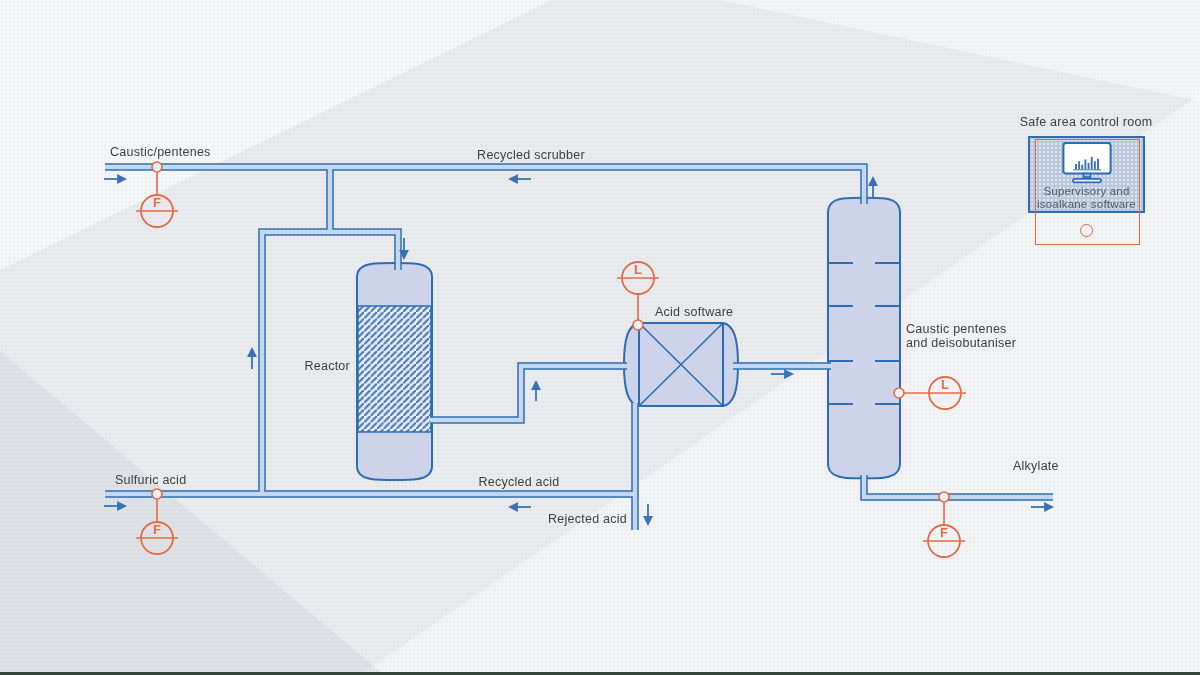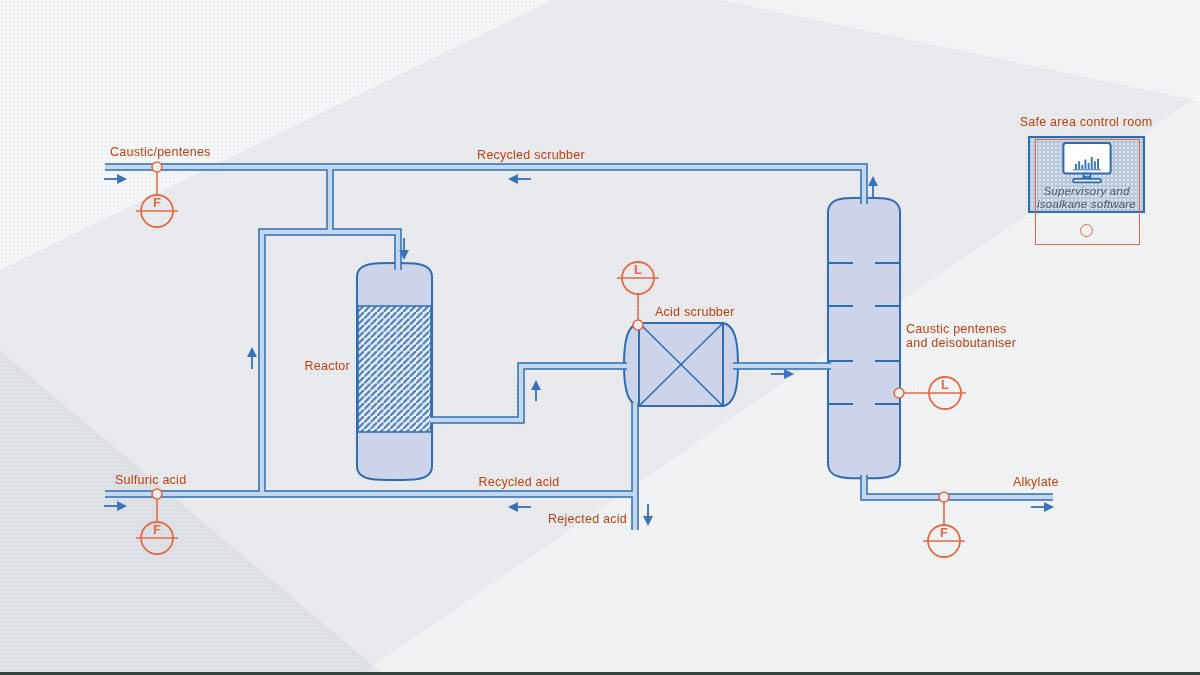--- a/index.html
+++ b/index.html
@@ -14,36 +14,36 @@
   #p3{background:rgba(203,208,216,.35);clip-path:polygon(0 52%,0 100%,32% 100%);}
   #p4{background:rgba(255,255,255,.45);clip-path:polygon(60% 0,100% 0,100% 15%);}
   #texture{
     position:absolute;inset:0;pointer-events:none;
     background-image:radial-gradient(rgba(100,120,150,.055) 1px, transparent 1px);
     background-size:4px 4px;
   }
   #diagram-svg{position:absolute;left:0;top:0;}
   .lbl{
     position:absolute;font-size:12.5px;letter-spacing:.25px;
-    color:#c2410c;white-space:nowrap;line-height:14px;
+    color:#404040;white-space:nowrap;line-height:14px;
   }
   .lbl.center{transform:translateX(-50%);}
   .lbl.right{transform:translateX(-100%);}
   .ltr{
     position:absolute;width:24px;height:15px;line-height:15px;text-align:center;
     font-size:13px;font-weight:bold;color:#e66a44;letter-spacing:0;
   }
   
   #cr-box{
     position:absolute;left:1028px;top:136px;width:113px;height:73px;
     border:2px solid #2e6db4;
     background-color:#b9c8dc;
     background-image:radial-gradient(rgba(255,255,255,.55) .9px, transparent .9px);
     background-size:4px 4px;
-    display:flex;flex-direction:column;align-items:center;font-style:italic;
+    display:flex;flex-direction:column;align-items:center;
   }
   #cr-sw{
     margin-top:1px;text-align:center;font-size:11.5px;line-height:13px;
     color:#4e5d6c;letter-spacing:.2px;
   }
   #cr-orange{
     position:absolute;left:1035px;top:139px;width:103px;height:104px;
     border:1.6px solid #e66a44;background:transparent;
   }
   #cr-circle{
@@ -192,23 +192,23 @@
         <circle cx="945" cy="393" r="16" stroke-width="1.8"></circle>
       </g>
     </g>
   </svg>
 
   <div class="lbl" style="left:110px;top:145px">Caustic/pentenes</div>
   <div class="lbl center" style="left:531px;top:148px">Recycled scrubber</div>
   <div class="lbl" style="left:115px;top:473px">Sulfuric acid</div>
   <div class="lbl center" style="left:519px;top:475px">Recycled acid</div>
   <div class="lbl right" style="left:627px;top:512px">Rejected acid</div>
-  <div class="lbl" style="left:1013px;top:475px">Alkylate</div>
+  <div class="lbl" style="left:1013px;top:459px">Alkylate</div>
   <div class="lbl right" style="left:350px;top:359px">Reactor</div>
-  <div class="lbl" style="left:655px;top:305px">Acid scrubber</div>
+  <div class="lbl" style="left:655px;top:305px">Acid software</div>
   <div class="lbl" style="left:906px;top:323px;line-height:13.5px">
     <div>Caustic pentenes</div>
     <div>and deisobutaniser</div>
   </div>
 
   <div class="ltr" style="left:145px;top:195px">F</div>
   <div class="ltr" style="left:145px;top:522px">F</div>
   <div class="ltr" style="left:932px;top:525px">F</div>
   <div class="ltr" style="left:626px;top:262px">L</div>
   <div class="ltr" style="left:933px;top:377px">L</div>

